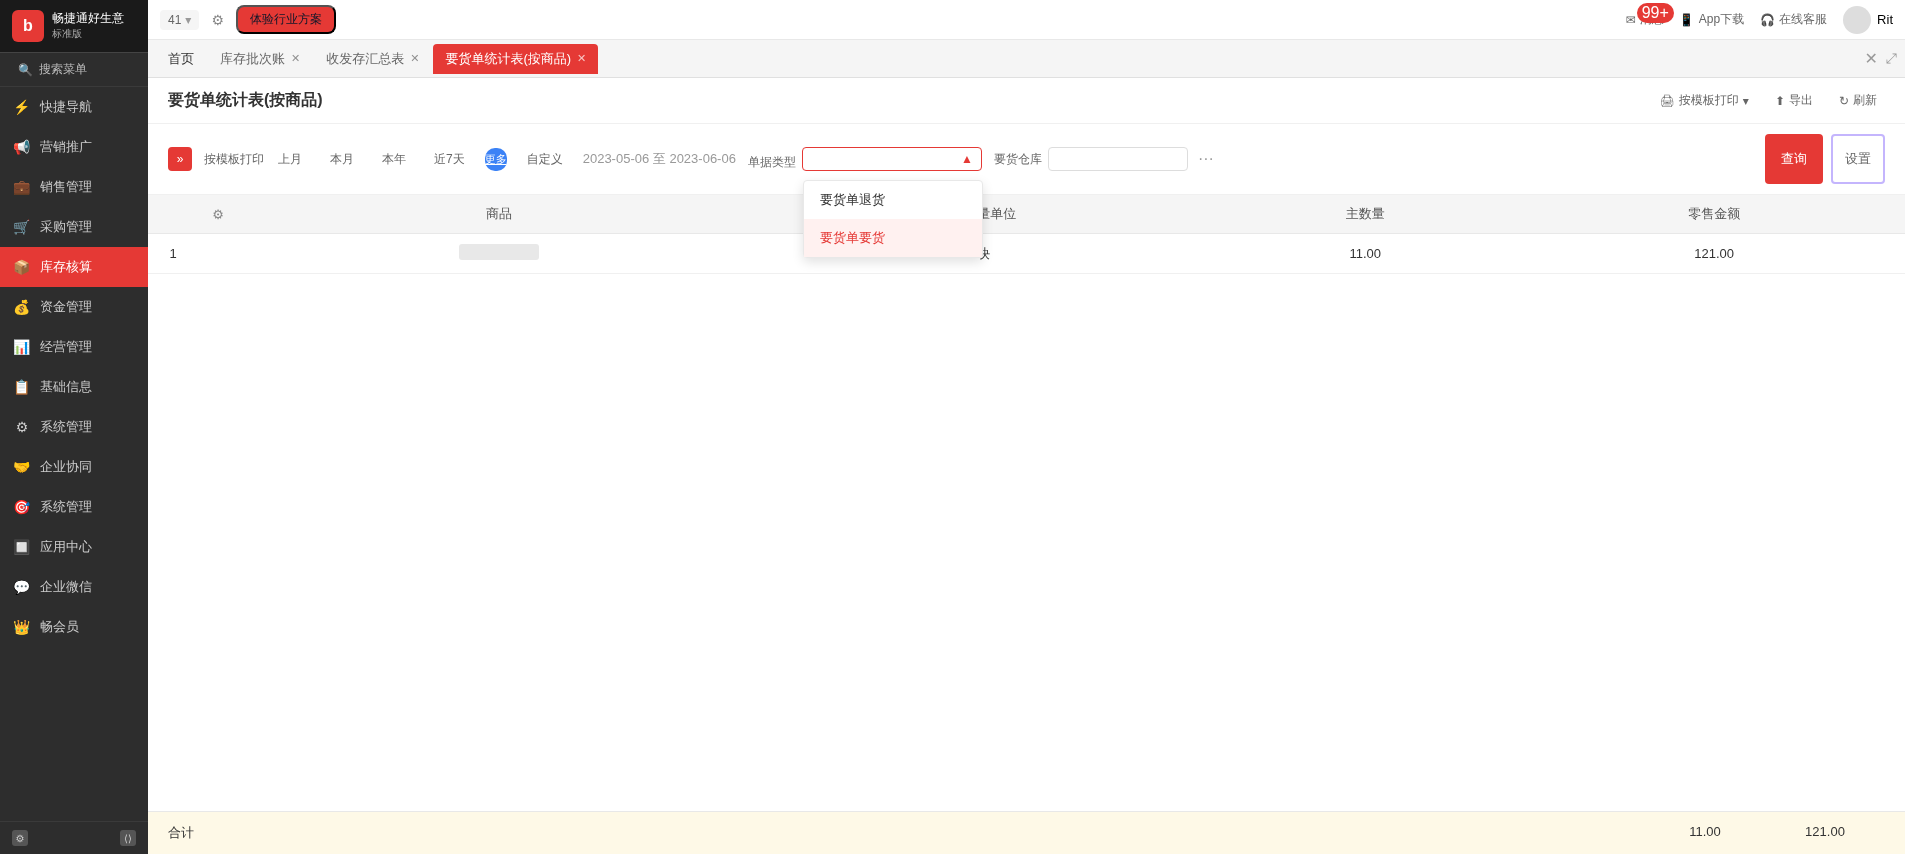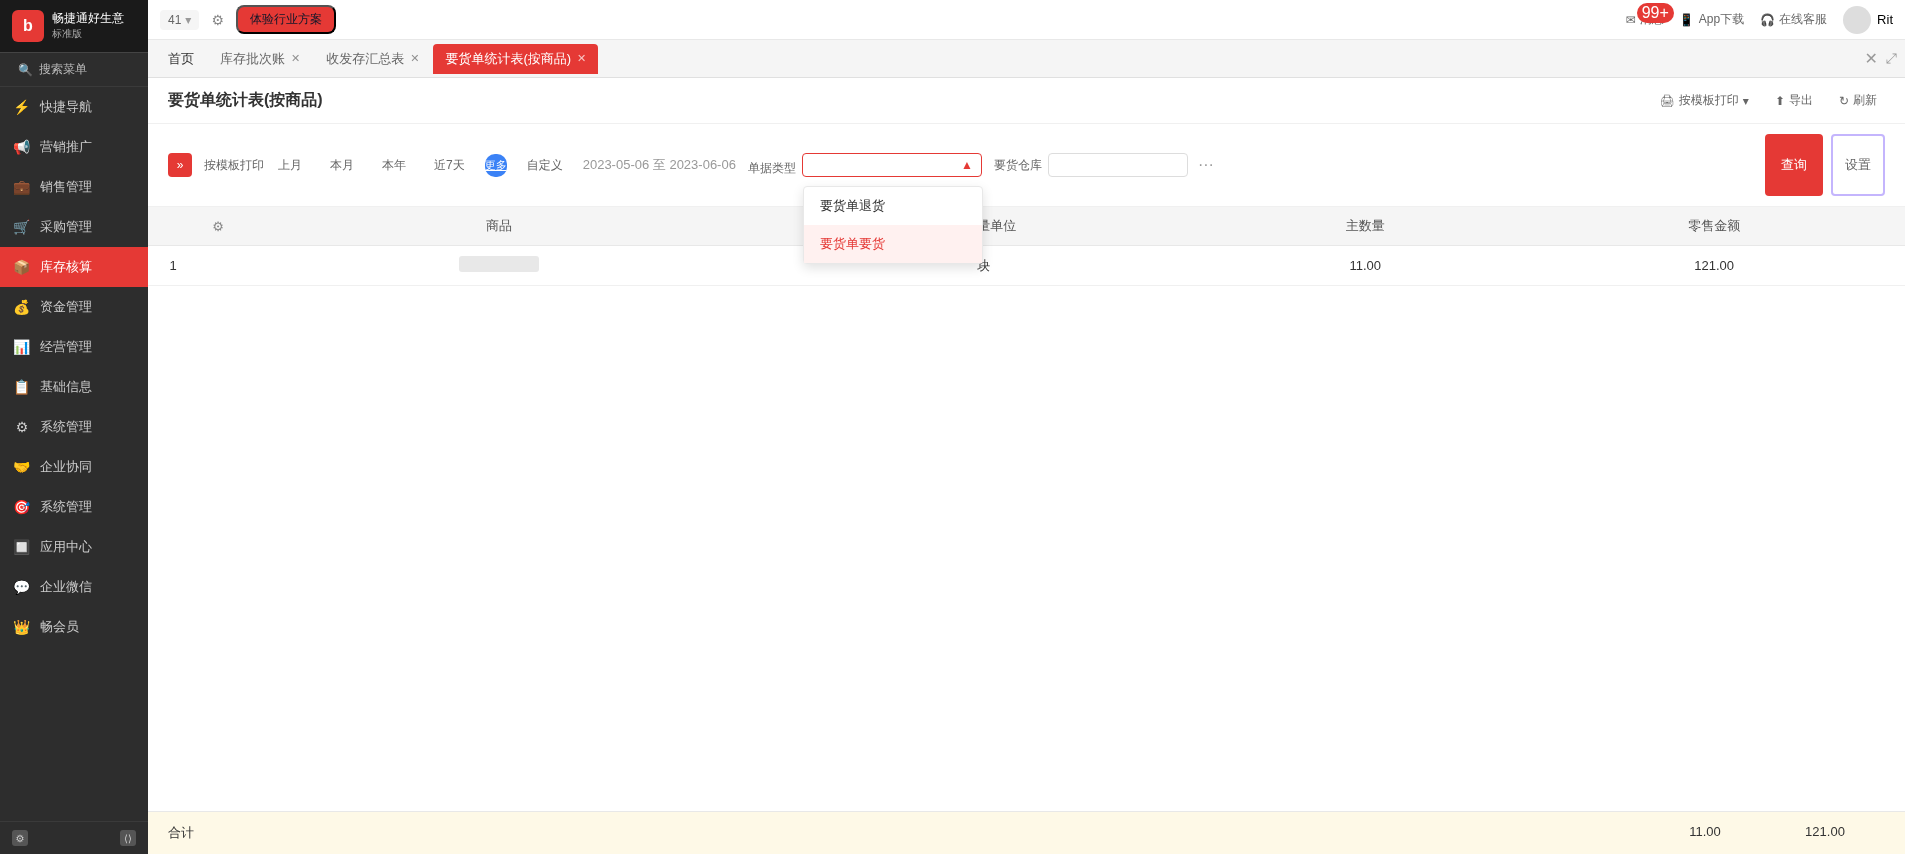--- a/index.html
+++ b/index.html
@@ -324,21 +324,21 @@
       cursor: pointer;
       font-size: 16px;
       padding: 0 4px;
     }
 
     .filter-actions { display: flex; gap: 8px; margin-left: auto; }
     .btn-query {
       background: #e53935;
       color: white;
       border: none;
-      padding: 22px 16px;
+      padding: 16px 16px;
       border-radius: 4px;
       cursor: pointer;
       font-size: 13px;
     }
     .btn-settings {
       background: #fff;
       color: #666;
       border: 2px solid #c4b5fd;
       padding: 5px 12px;
       border-radius: 4px;

